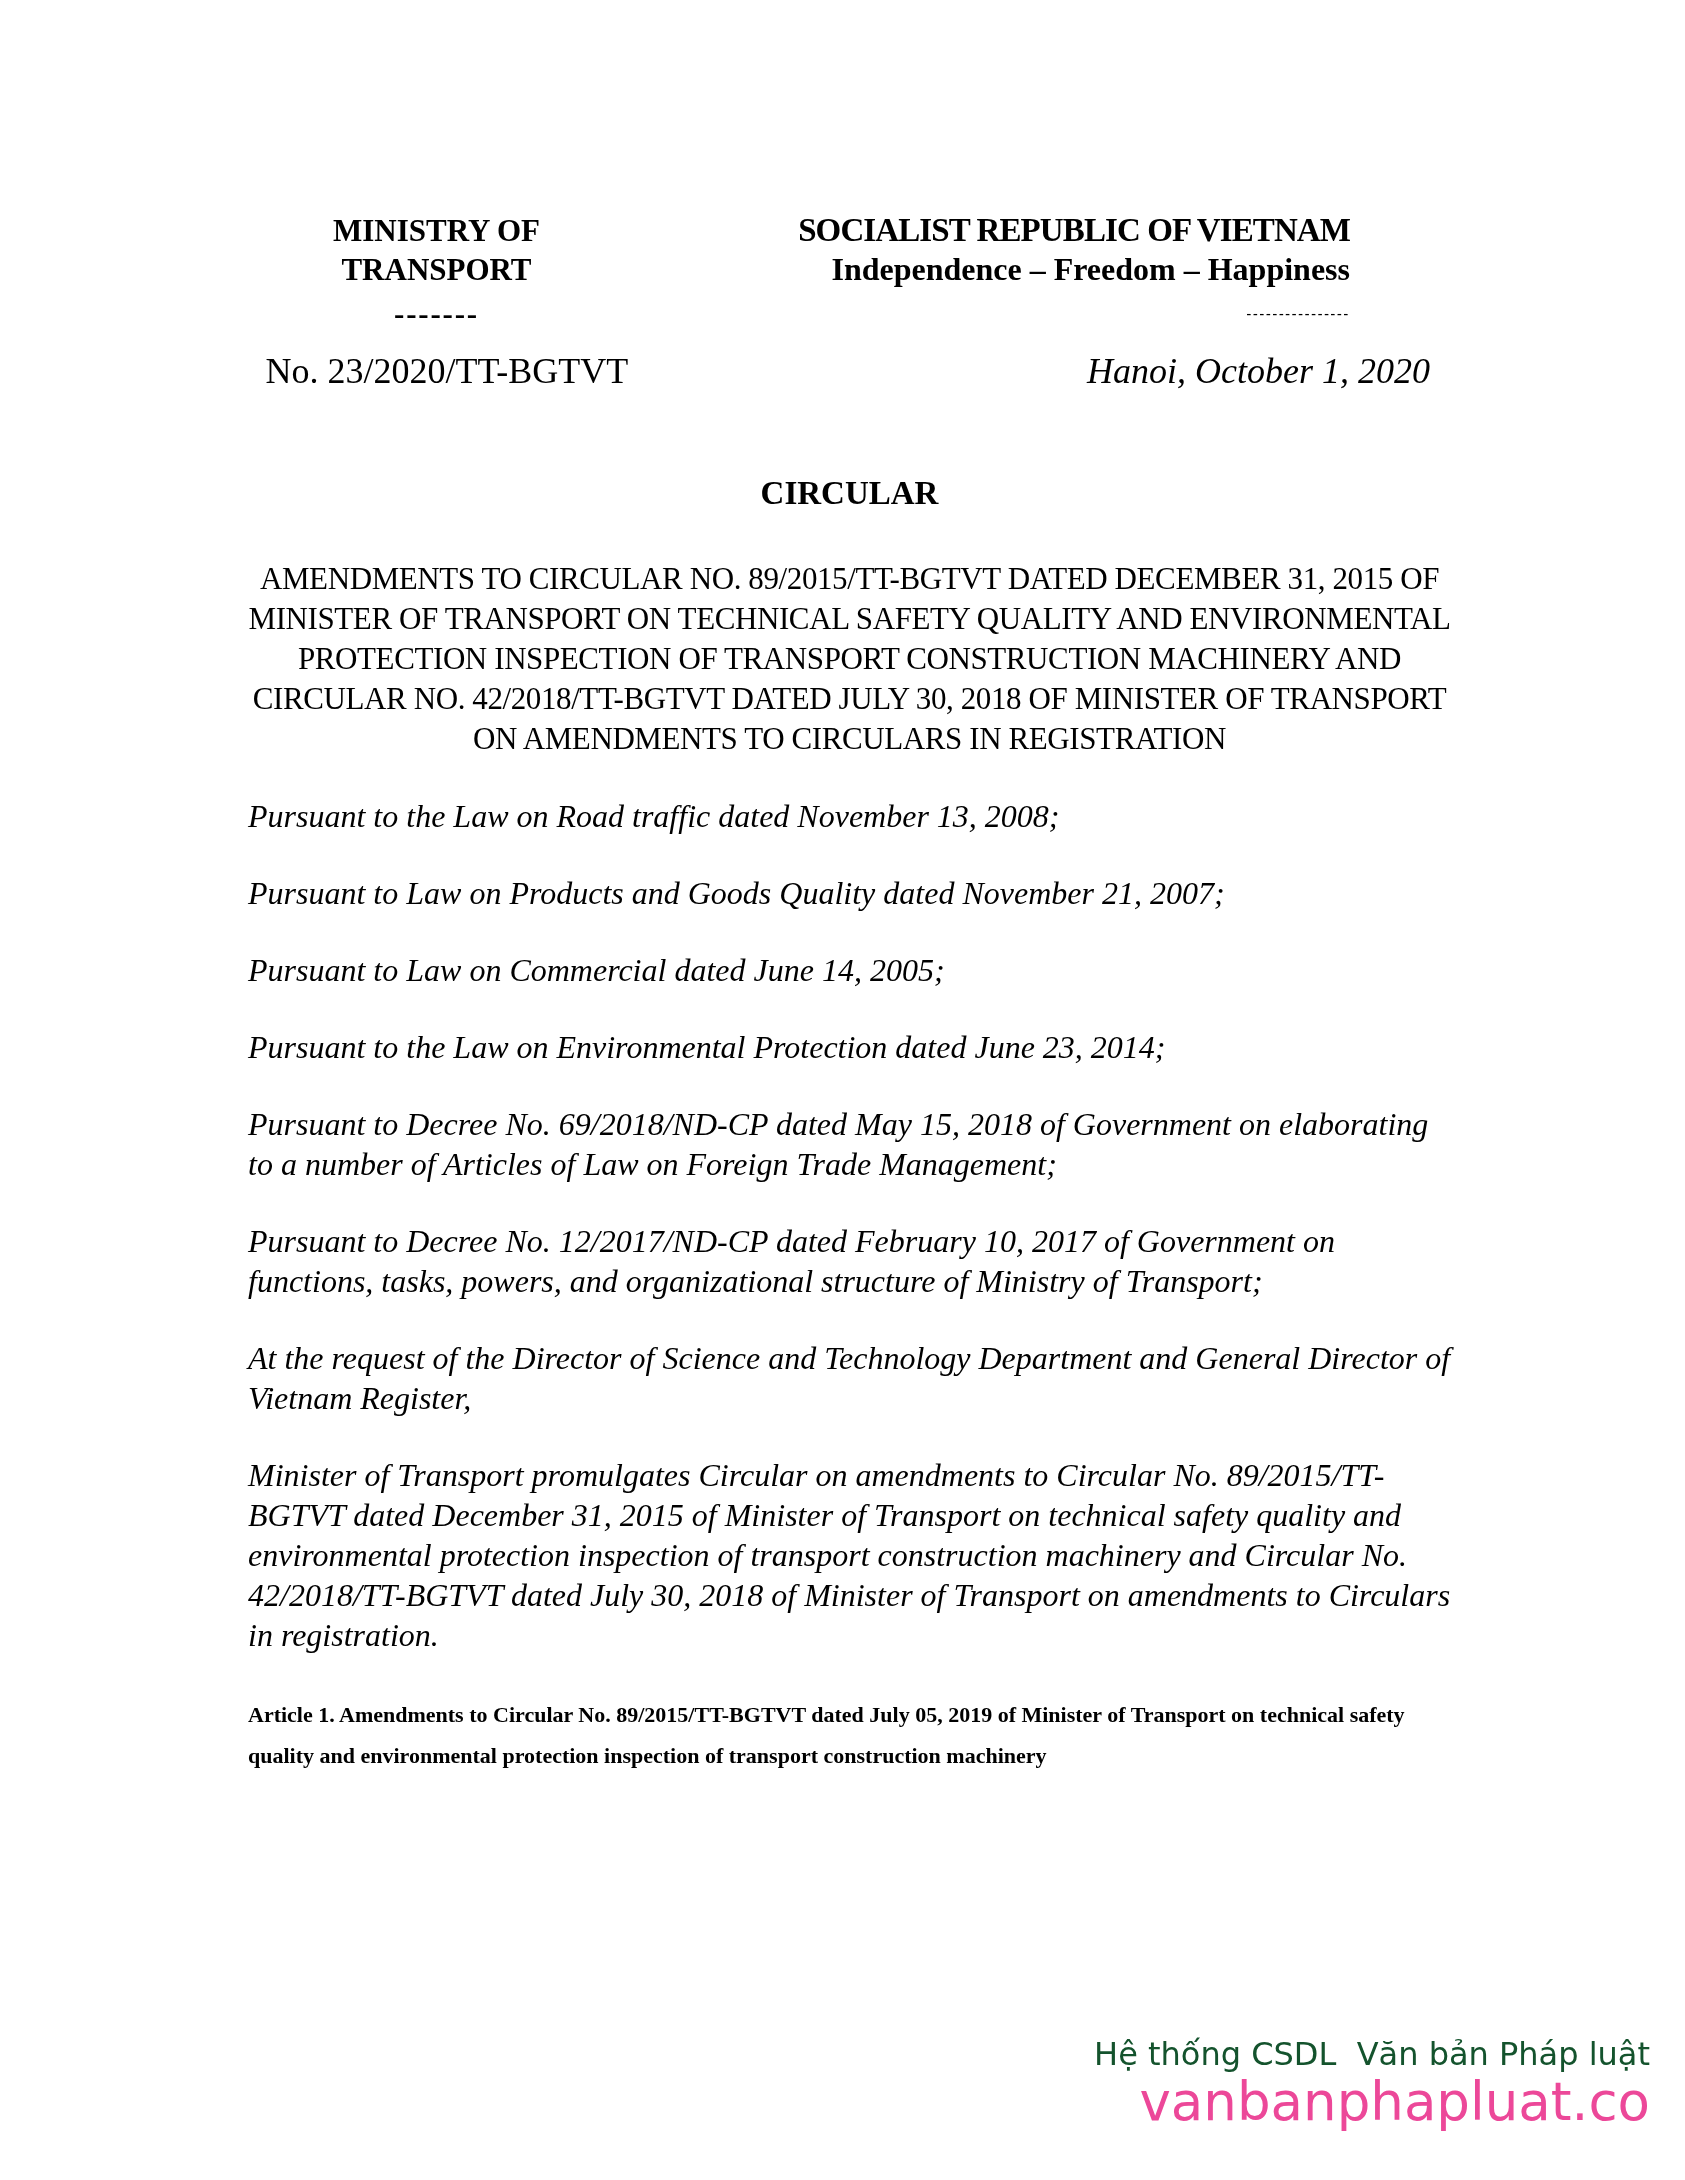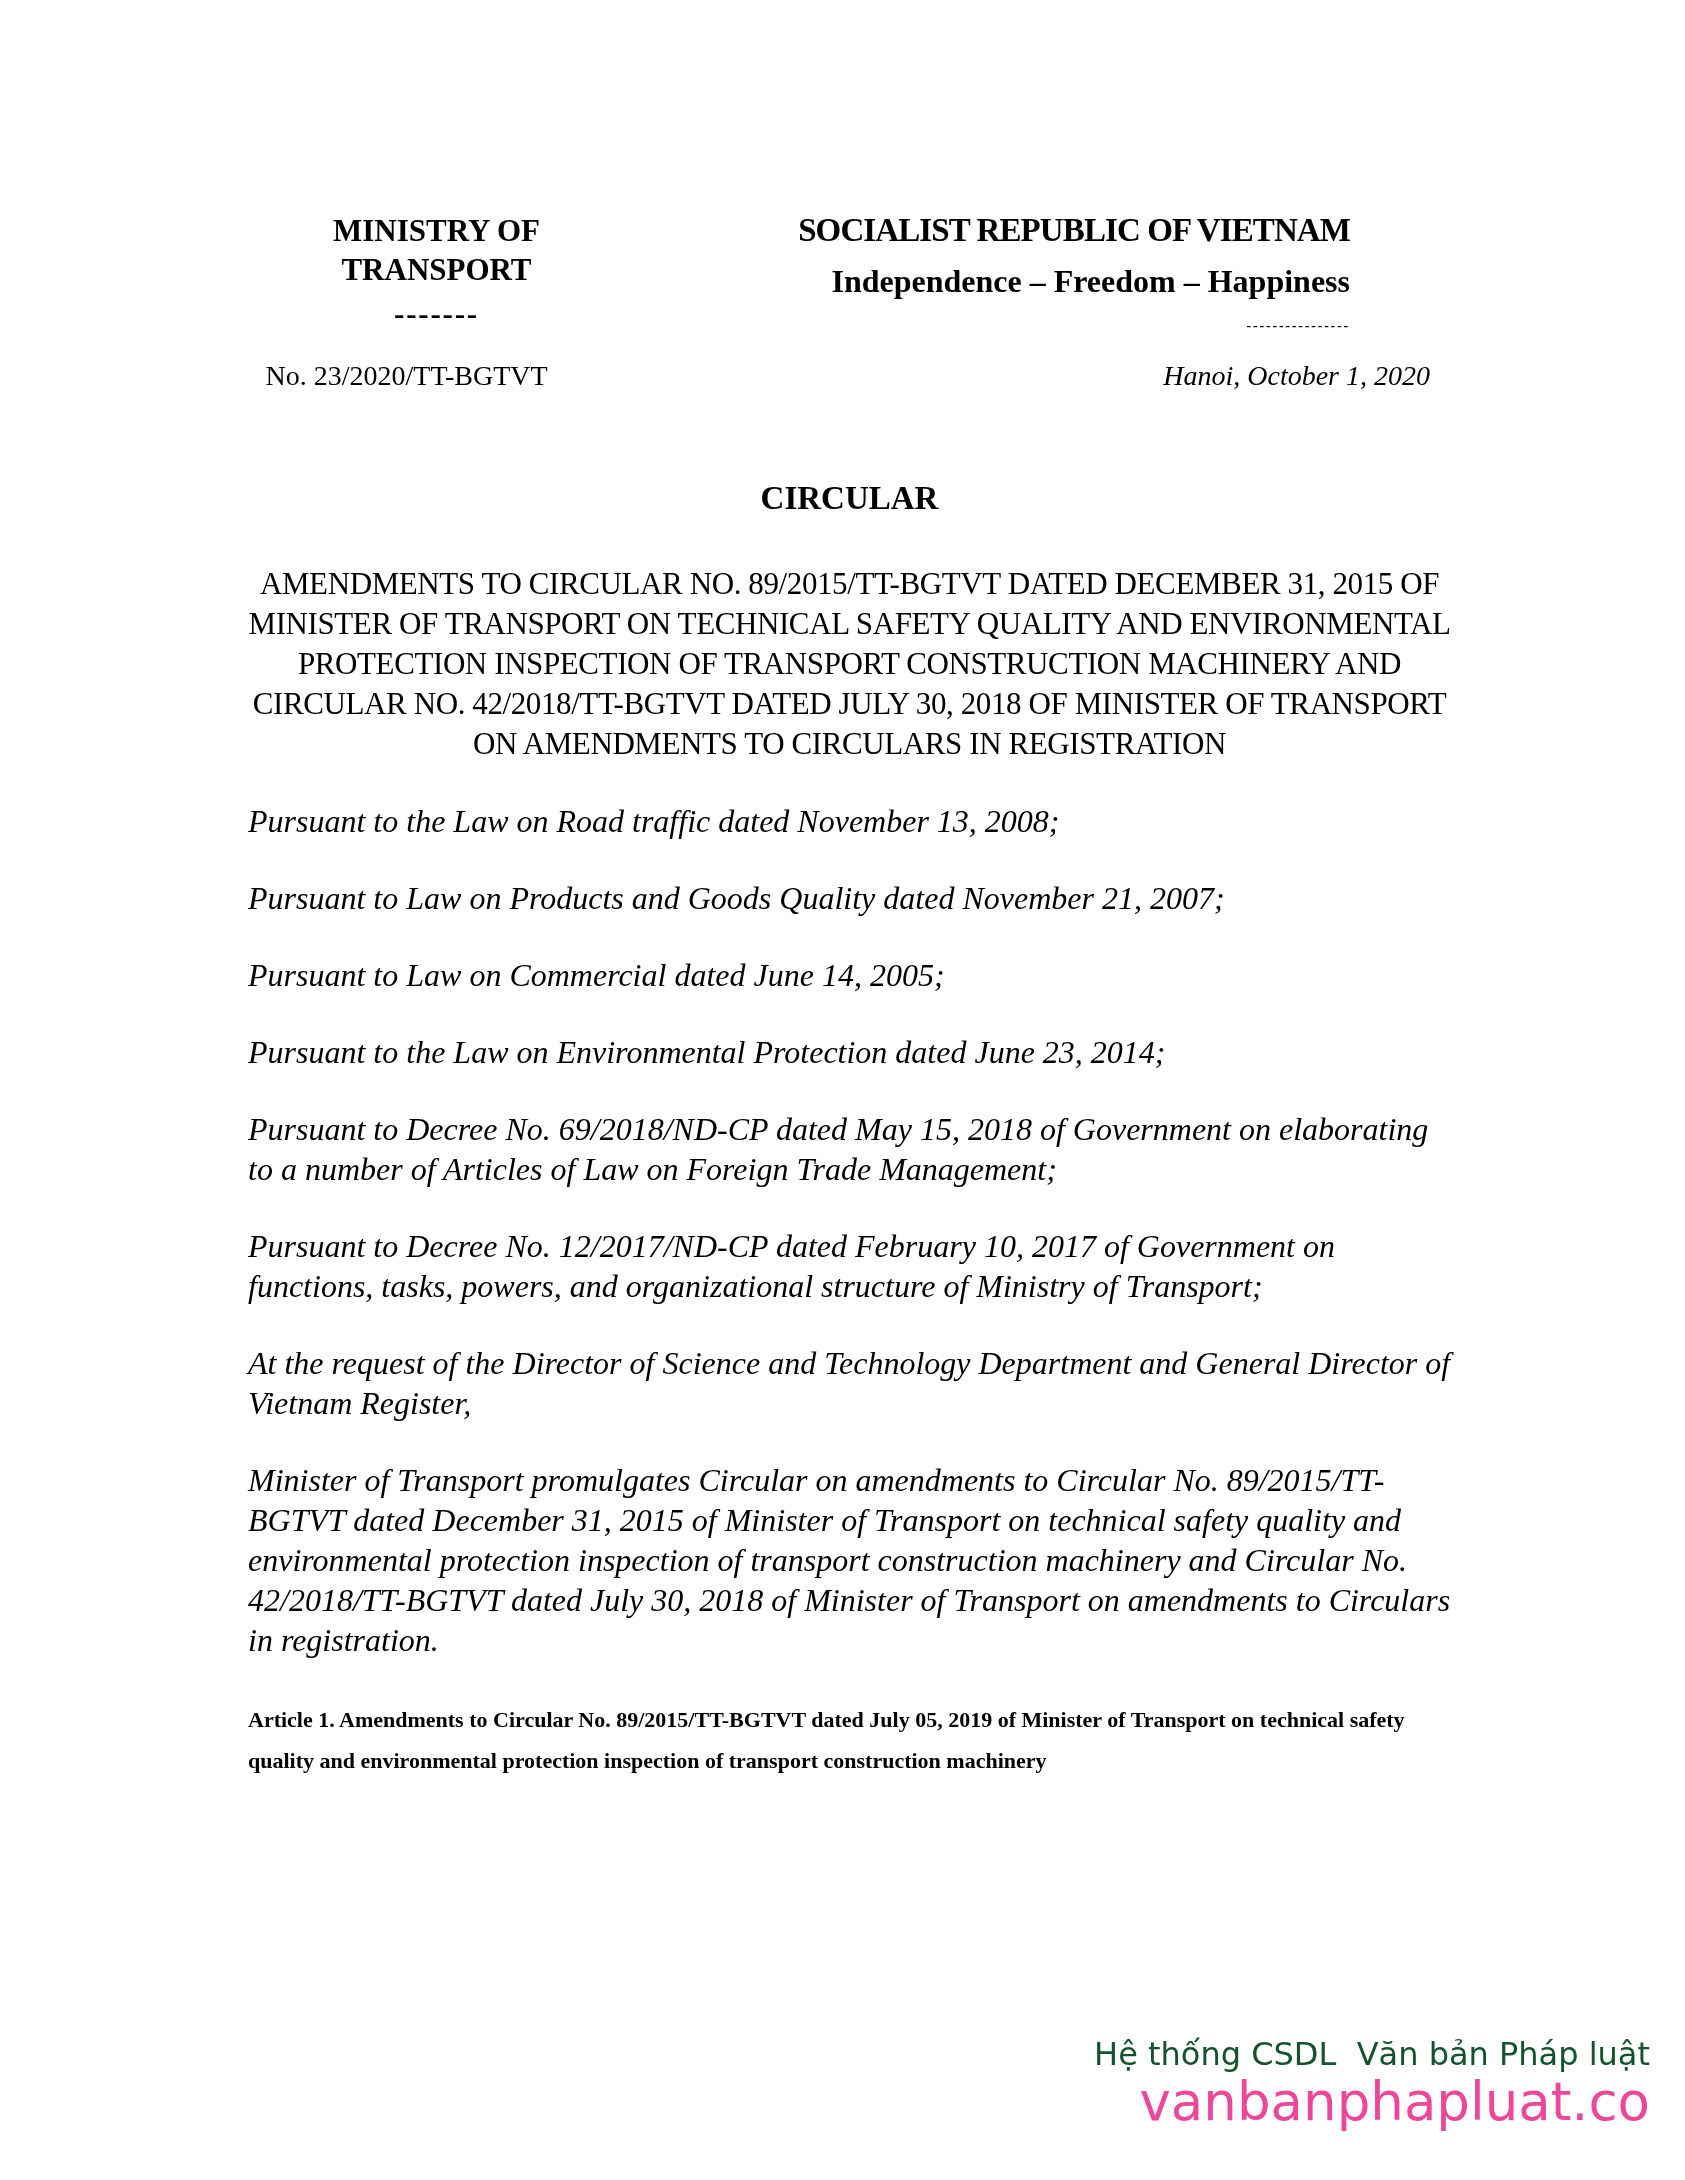--- a/index.html
+++ b/index.html
@@ -27,32 +27,32 @@
     line-height: 39px;
   }
   .hdr-right {
     width: 623px;
     margin-left: auto;
     margin-right: 101px;
     text-align: right;
     font-weight: bold;
   }
   .hdr-right .l1 { font-size: 33px; line-height: 39px; letter-spacing: -0.9px; }
-  .hdr-right .l2 { font-size: 32px; line-height: 39px; margin-top: 12px; }
+  .hdr-right .l2 { font-size: 32px; line-height: 39px; }
   .dashes {
     font-weight: bold;
     letter-spacing: 1.8px;
     margin-top: 5.3px;
     line-height: 39px;
   }
   .meta-row {
     display: flex;
     justify-content: space-between;
-    margin-top: 10px;
-    font-size: 28px;
+    margin-top: 17px;
+    font-size: 36px;
     line-height: 42px;
   }
   .meta-left { margin-left: 17.6px; }
   .meta-right { font-style: italic; margin-right: 21px; }
   .title {
     text-align: center;
     font-weight: bold;
     font-size: 33px;
     line-height: 40px;
     margin-top: 81px;

